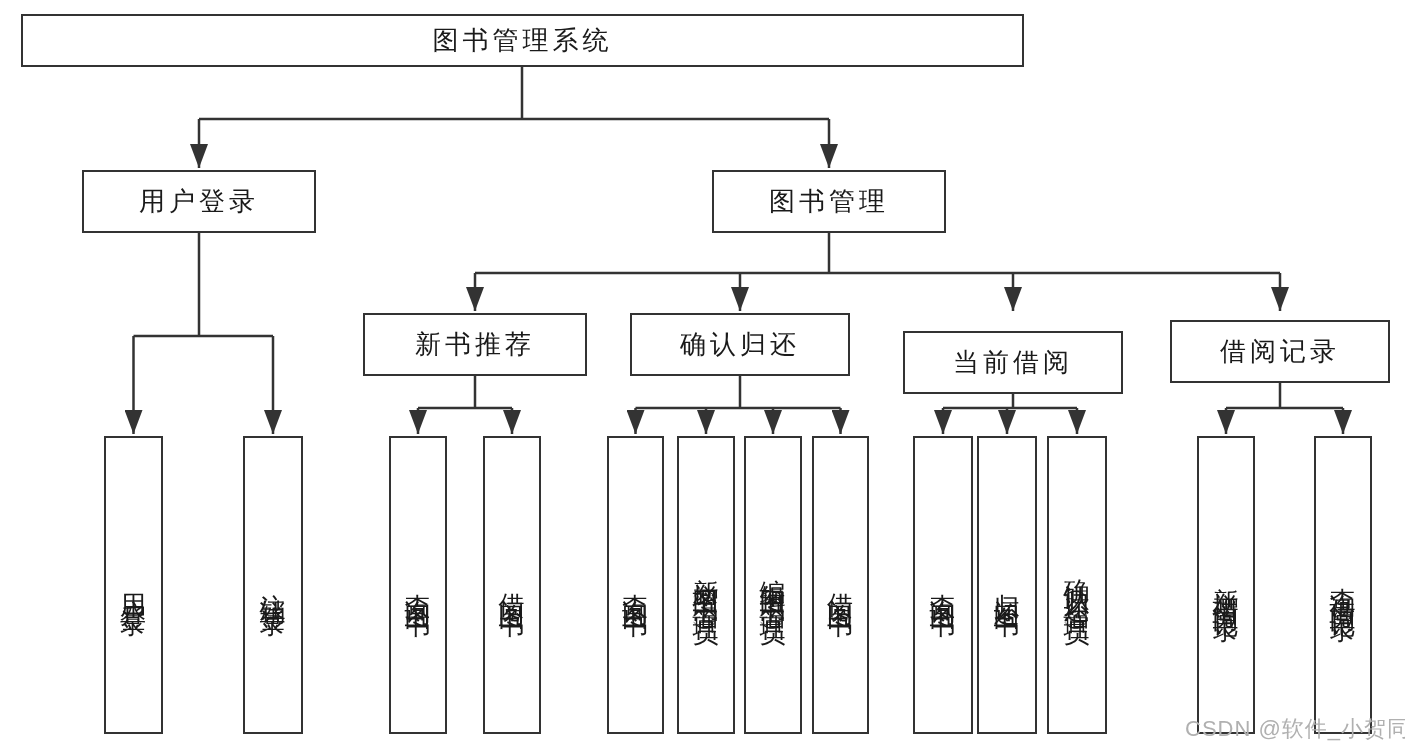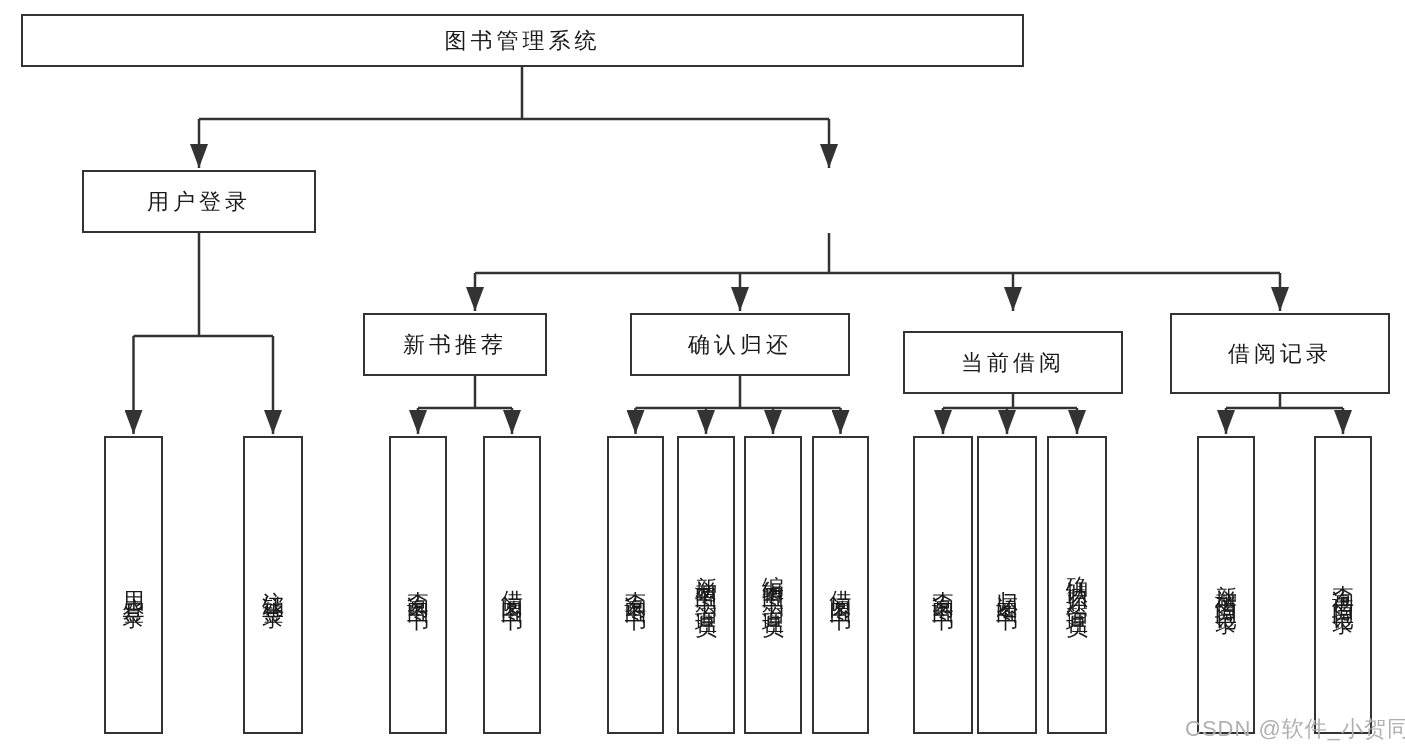--- a/index.html
+++ b/index.html
@@ -17,21 +17,21 @@
     overflow:hidden;
   }
   .connectors{position:absolute;left:0;top:0;z-index:0;}
   .node{
     position:absolute;
     box-sizing:border-box;
     background:#ffffff;
     border:2.5px solid var(--border);
     display:flex;align-items:center;justify-content:center;
     color:var(--text);
-    font-size:22px;
+    font-size:26px;
     z-index:1;
     text-align:center;
   }
   .node .hlabel{letter-spacing:4px;white-space:nowrap;}
   .leaf .vlabel{
     writing-mode:vertical-rl;
     text-orientation:mixed;
     letter-spacing:6px;
     line-height:1;
   }
@@ -87,31 +87,34 @@
     </g>
   </svg>
 
   <div class="node" style="left:21px;top:14px;width:1003px;height:53px">
     <span class="hlabel">图书管理系统</span>
   </div>
 
   <div class="node" style="left:82px;top:170px;width:234px;height:63px">
     <span class="hlabel">用户登录</span>
   </div>
+  <div class="node" style="left:712px;top:170px;width:234px;height:63px">
+    <span class="hlabel">图书管理</span>
+  </div>
 
-  <div class="node" style="left:363px;top:313px;width:184px;height:63px">
+  <div class="node" style="left:363px;top:313px;width:224px;height:63px">
     <span class="hlabel">新书推荐</span>
   </div>
   <div class="node" style="left:630px;top:313px;width:220px;height:63px">
     <span class="hlabel">确认归还</span>
   </div>
   <div class="node" style="left:903px;top:331px;width:220px;height:63px">
     <span class="hlabel">当前借阅</span>
   </div>
-  <div class="node" style="left:1170px;top:313px;width:220px;height:81px">
+  <div class="node" style="left:1170px;top:320px;width:220px;height:63px">
     <span class="hlabel">借阅记录</span>
   </div>
 
   <div class="node leaf" style="left:104px;top:436px;width:59px;height:298px">
     <span class="vlabel">用户登录</span>
   </div>
   <div class="node leaf" style="left:243px;top:436px;width:60px;height:298px">
     <span class="vlabel">注销登录</span>
   </div>
 

